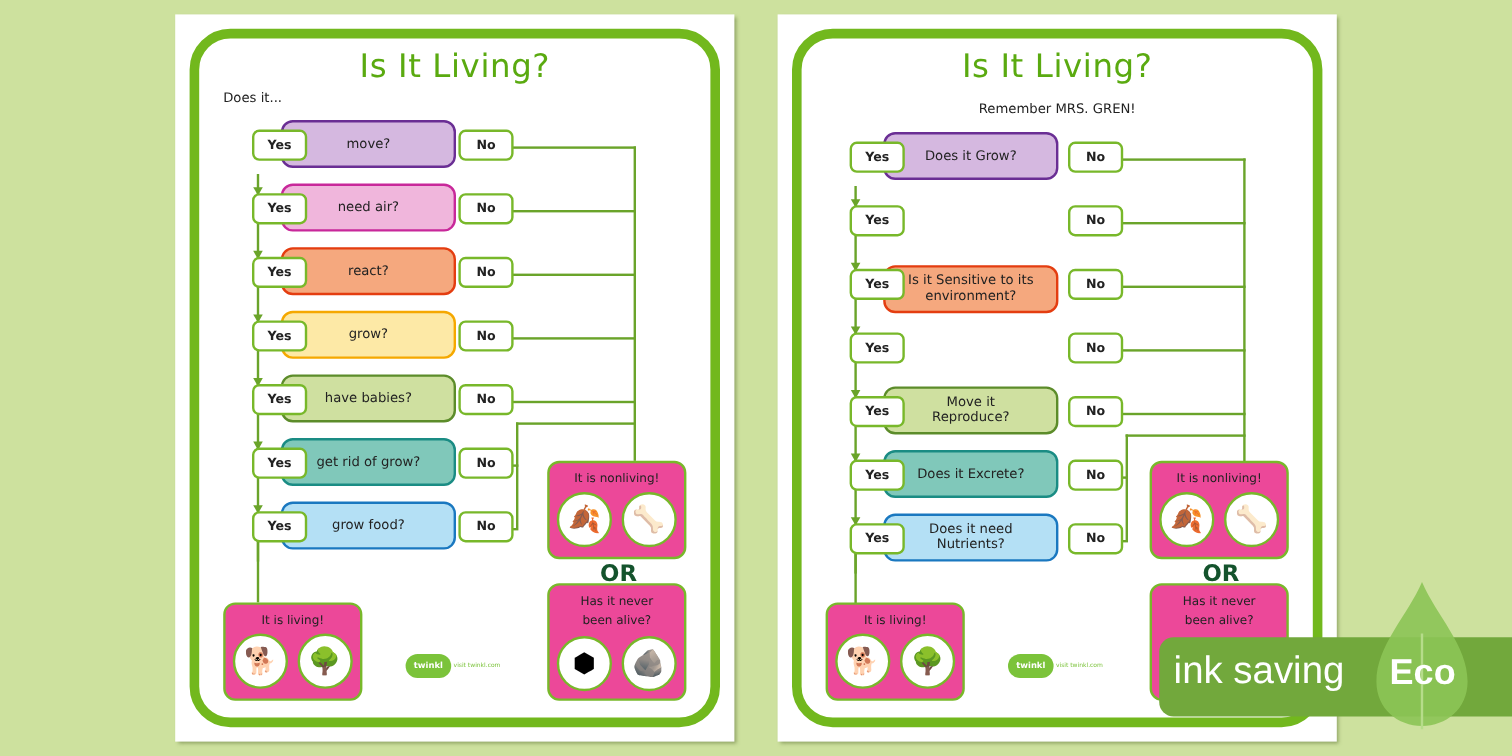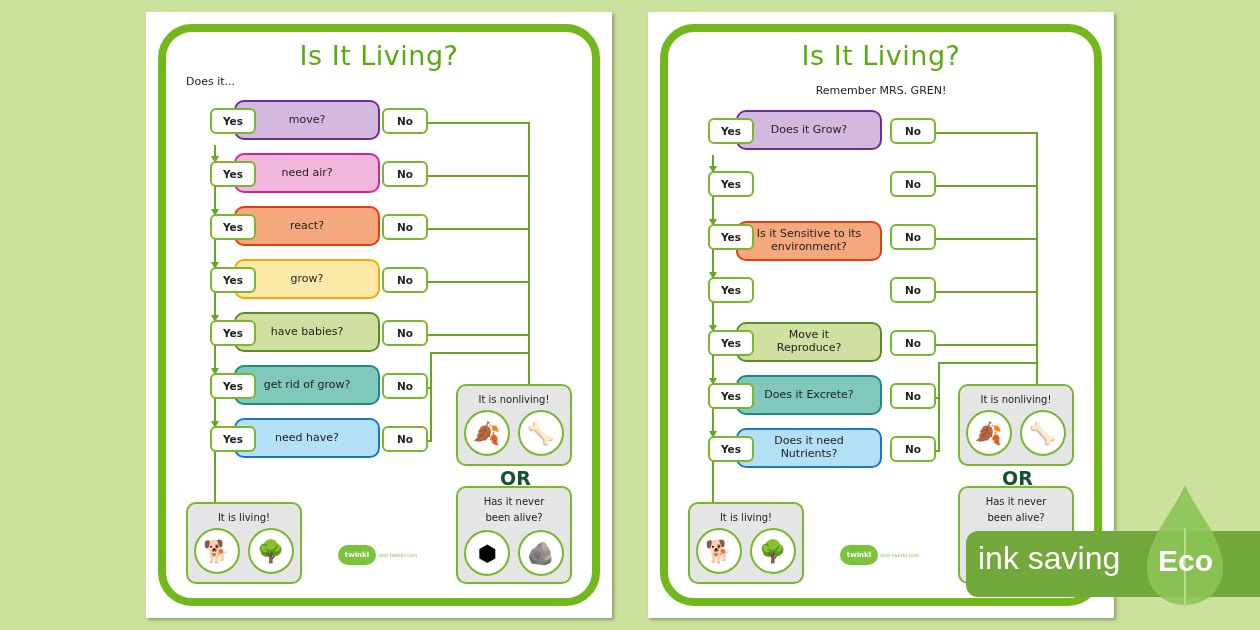--- a/index.html
+++ b/index.html
@@ -26,21 +26,21 @@
               border-radius: 6px; font-size: 10.5px; color: #222; display: flex;
               align-items: center; justify-content: center; font-weight: bold; margin-left: 16px; }
   .yes { width: 46px; }
   .no { width: 46px; }
 
   .vline { position: absolute; width: 2px; background: #6aa42a; }
   .hline { position: absolute; height: 2px; background: #6aa42a; }
   .arrow { position: absolute; width: 0; height: 0; border-left: 4px solid transparent;
            border-right: 4px solid transparent; border-top: 7px solid #6aa42a; }
 
-  .box { position: absolute; border: 2.5px solid #78b82a; border-radius: 10px; background: #e5e5e5; }
+  .box { position: absolute; border: 2.5px solid #78b82a; border-radius: 10px; background: #ec4899; }
   .box .lbl { text-align: center; font-size: 10px; color: #222; margin-top: 6px; line-height: 1.6; }
   .circle { position: absolute; width: 46px; height: 46px; border-radius: 50%;
             border: 2.5px solid #78b82a; background: #fff; display: flex;
             align-items: center; justify-content: center; font-size: 22px; }
   .or { position: absolute; font-size: 19px; font-weight: bold; color: #14532d; }
 
   .twinkl { position: absolute; width: 38px; height: 20px; border-radius: 10px;
             background: #7bc33a; color: #fff; font-size: 7px; font-weight: bold;
             display: flex; align-items: center; justify-content: center; }
   .twinkl-url { position: absolute; font-size: 5px; color: #7bc33a; }
@@ -98,21 +98,21 @@
   <div class="no" style="left:220px;top:255px;">No</div>
 
   <div class="q" style="left:88px;top:300px;width:146px;background:#cfe0a0;border-color:#5c8c2a;">have babies?</div>
   <div class="yes" style="left:48px;top:308px;">Yes</div>
   <div class="no" style="left:220px;top:308px;">No</div>
 
   <div class="q" style="left:88px;top:353px;width:146px;background:#80c8ba;border-color:#1a8c84;padding:0 14px;">get rid of grow?</div>
   <div class="yes" style="left:48px;top:361px;">Yes</div>
   <div class="no" style="left:220px;top:361px;">No</div>
 
-  <div class="q" style="left:88px;top:406px;width:146px;background:#b4e0f5;border-color:#1a78c0;">need have?</div>
+  <div class="q" style="left:88px;top:406px;width:146px;background:#b4e0f5;border-color:#1a78c0;">grow food?</div>
   <div class="yes" style="left:48px;top:414px;">Yes</div>
   <div class="no" style="left:220px;top:414px;">No</div>
 
   <div class="box" style="left:40px;top:490px;width:116px;height:82px;">
     <div class="lbl">It is living!</div>
     <div class="circle" style="left:6px;top:24px;">🐕</div>
     <div class="circle" style="left:60px;top:24px;">🌳</div>
   </div>
 
   <div class="box" style="left:310px;top:372px;width:116px;height:82px;">

